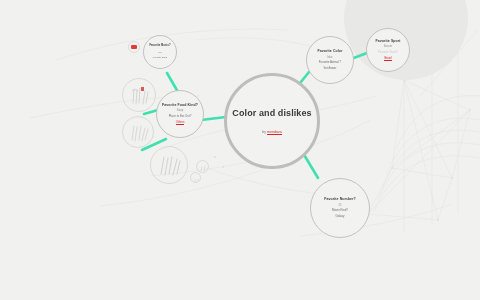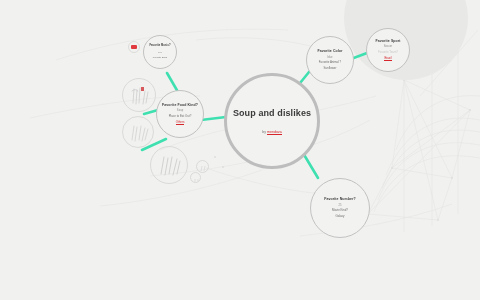--- a/index.html
+++ b/index.html
@@ -252,21 +252,21 @@
     </svg>
   </div>
 
   <div class="tiny-dot" style="left:214px;top:156px;width:2px;height:2px;"></div>
   <div class="tiny-dot" style="left:222px;top:166px;width:2px;height:2px;"></div>
 
   <div class="marker-ring" style="left:128px; top:41px; width:12px; height:12px;"></div>
   <div class="marker-dot" style="left:131px; top:45px; width:6px; height:4px;"></div>
 
   <div class="node main" id="node-main" style="left:224px; top:73px; width:96px; height:96px;">
-    <div class="node-title">Soup and dislikes</div>
+    <div class="node-title">Color and dislikes</div>
     <div class="byline">
       <span>by</span>
       <span class="author">mendoza</span>
     </div>
   </div>
 
   <div class="node sub" style="left:156px; top:90px; width:48px; height:48px;">
     <div class="node-title">Favorite Food Kind?</div>
     <div class="node-sub">Soup</div>
     <div class="node-item">Place to Eat Out?</div>

